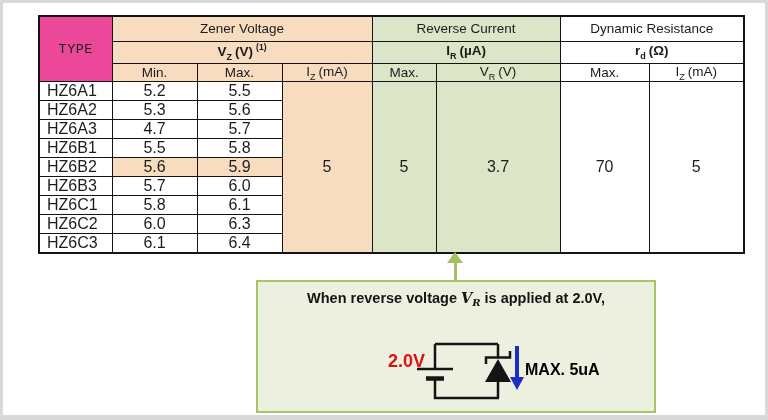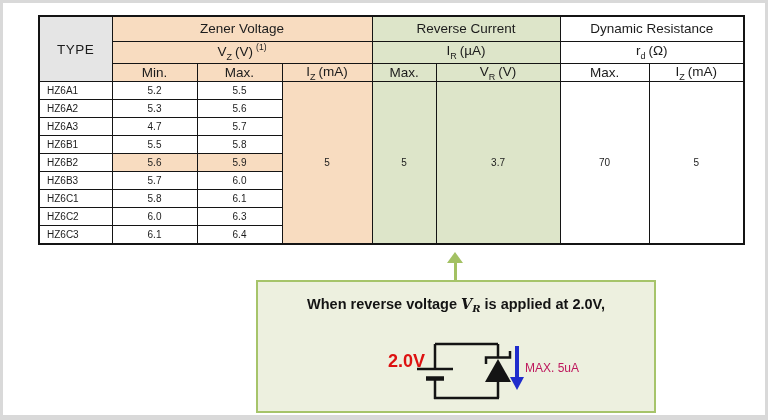--- a/index.html
+++ b/index.html
@@ -7,49 +7,49 @@
   .frame { position:relative; width:768px; height:420px; background:#ffffff;
            border:3px solid #d9d9d9; border-bottom-width:5px; overflow:hidden; }
 
   
   table.spec { position:absolute; left:35px; top:12px; width:705px;
                border-collapse:collapse; table-layout:fixed;
                border:2px solid #141414; }
   table.spec td { border:1.5px solid #141414; text-align:center; vertical-align:middle;
                   color:#1c1c1c; overflow:hidden; }
   tr.h1 td { height:25px; font-size:13.5px; }
-  tr.h2 td { height:22px; font-size:13.5px; }
+  tr.h2 td { height:22px; font-size:13.5px;font-weight:bold; }
   tr.h3 td { height:15px; font-size:13.5px; }
-  tr.dr td { height:18px; font-size:10px; }
+  tr.dr td { height:18px; font-size:16px; }
   tr.dr td.type { text-align:left; padding-left:7px; }
-  td.type-head { font-size:14.5px; letter-spacing:0.5px; background:#e5e5e5; }
+  td.type-head { font-size:14.5px; letter-spacing:0.5px; background:#ec4899;font-family:Liberation Mono, monospace; }
   .og { background:#f8dcc0; }
   .gg { background:#dde5c9; }
   td.hl { background:#f8dcc0; }
   table.spec sub { font-size:9px; }
   table.spec sup { font-size:8.5px; vertical-align:6px; }
   .unit-gap { display:inline-block; width:3px; }
 
   
   .ptr-line { position:absolute; left:451px; top:258px; width:3px; height:20px; background:#a3c163; }
   .ptr-head { position:absolute; left:444px; top:249px; width:0; height:0;
               border-left:8px solid transparent; border-right:8px solid transparent;
               border-bottom:11px solid #a3c163; }
 
   
   .callout { position:absolute; left:253px; top:277px; width:400px; height:133px;
              background:#edf0df; border:2px solid #a6c46a; }
   .callout .cap { text-align:center; font-weight:bold; font-size:14.5px; color:#141414; line-height:18px; }
-  .callout .cap.first { margin-top:13px; }
+  .callout .cap.first { margin-top:7px; }
   .mvar { font-family:"DejaVu Serif", serif; font-style:italic; font-weight:bold; }
   .mvar-sub { font-family:"DejaVu Serif", serif; font-style:italic; font-weight:bold;
               font-size:10px; vertical-align:-3px; }
   .circuit { position:absolute; left:0; top:0; }
   .v-label { position:absolute; left:130px; top:69px; color:#dd1111; font-weight:bold; font-size:18px; }
-  .i-label { position:absolute; left:267px; top:79px; color:#be185d; font-weight:normal; font-size:12px; }
+  .i-label { position:absolute; left:267px; top:79px; color:#000000; font-weight:bold; font-size:16px; }
 </style>
 </head>
 <body>
 
 <div class="frame">
 
   <table class="spec">
     <colgroup>
       <col style="width:73px">
         <col style="width:85px">

